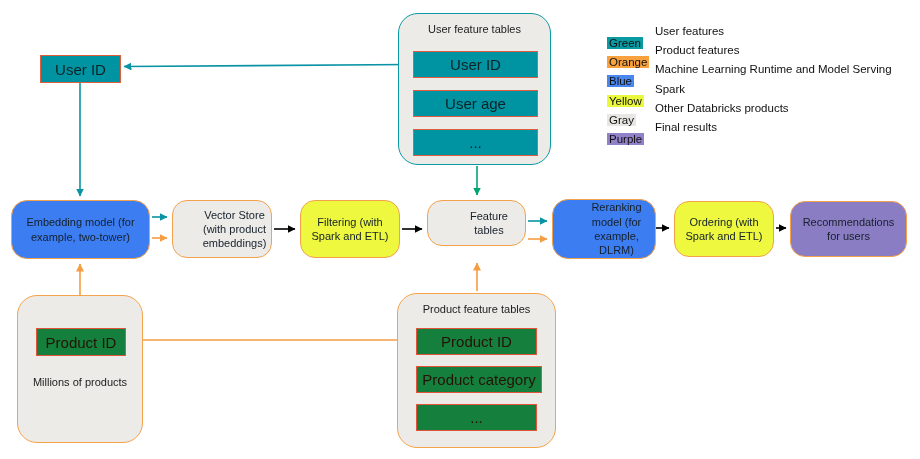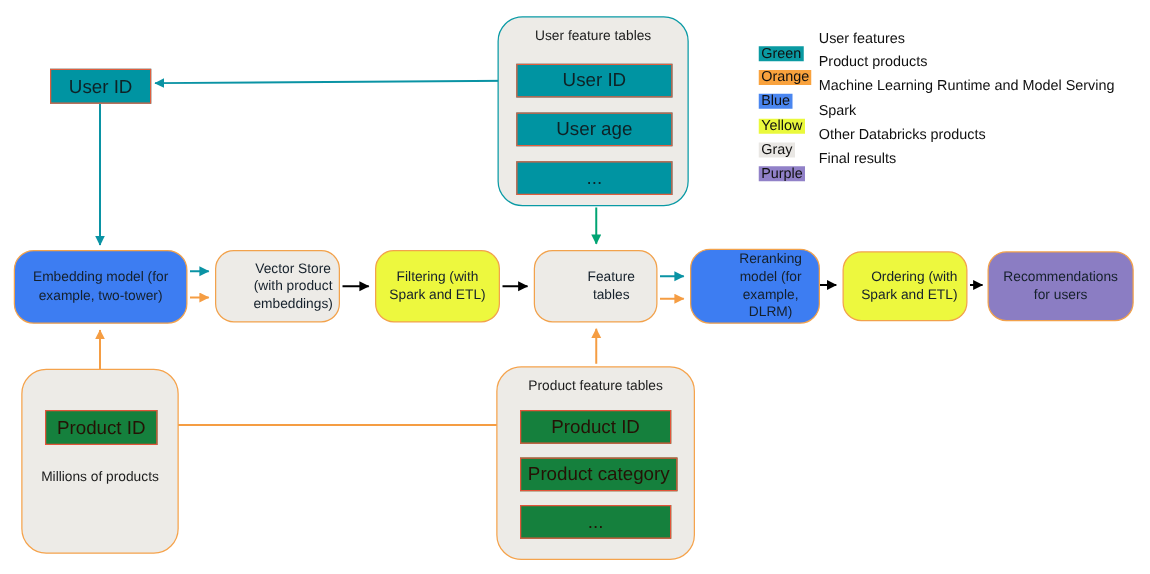--- a/index.html
+++ b/index.html
@@ -89,21 +89,21 @@
     </div>
   </div>
 
   <div class="legend">
     <div class="lg-row">
       <span class="lg-swatch" style="background:#0a9aa2">Green</span>
       <span class="lg-desc">User features</span>
     </div>
     <div class="lg-row">
       <span class="lg-swatch" style="background:#f9a23d">Orange</span>
-      <span class="lg-desc">Product products</span>
+      <span class="lg-desc">Product features</span>
     </div>
     <div class="lg-row">
       <span class="lg-swatch" style="background:#4a86f0">Blue</span>
       <span class="lg-desc">Machine Learning Runtime and Model Serving</span>
     </div>
     <div class="lg-row">
       <span class="lg-swatch" style="background:#eaf93c">Yellow</span>
       <span class="lg-desc">Spark</span>
     </div>
     <div class="lg-row">
@@ -118,27 +118,27 @@
 
   <div class="node blue" style="left:11px;top:200px;width:139px;height:59px;border-radius:16px;">
     <span>Embedding model (for example, two-tower)</span>
   </div>
   <div class="node gray" style="left:172px;top:200px;width:100px;height:58px;">
     <span>Vector Store (with product embeddings)</span>
   </div>
   <div class="node yellow" style="left:300px;top:200px;width:100px;height:58px;">
     <span>Filtering (with Spark and ETL)</span>
   </div>
-  <div class="node gray" style="left:427px;top:200px;width:99px;height:58px;">
+  <div class="node gray" style="left:427px;top:200px;width:99px;height:46px;">
     <span>Feature tables</span>
   </div>
   <div class="node blue" style="left:552px;top:199px;width:104px;height:60px;border-radius:16px;padding-left:32px;">
     <span>Reranking model (for example, DLRM)</span>
   </div>
-  <div class="node yellow" style="left:674px;top:201px;width:100px;height:56px;text-align:right;">
+  <div class="node yellow" style="left:674px;top:201px;width:100px;height:56px;">
     <span>Ordering (with Spark and ETL)</span>
   </div>
   <div class="node purple" style="left:790px;top:201px;width:117px;height:56px;">
     <span>Recommendations for users</span>
   </div>
 
   <div class="container-box orange-border" style="left:17px;top:295px;width:126px;height:148px;">
     <div class="inner-box orange" style="left:18px;top:32px;width:90px;height:28px;">
       <span>Product ID</span>
     </div>

